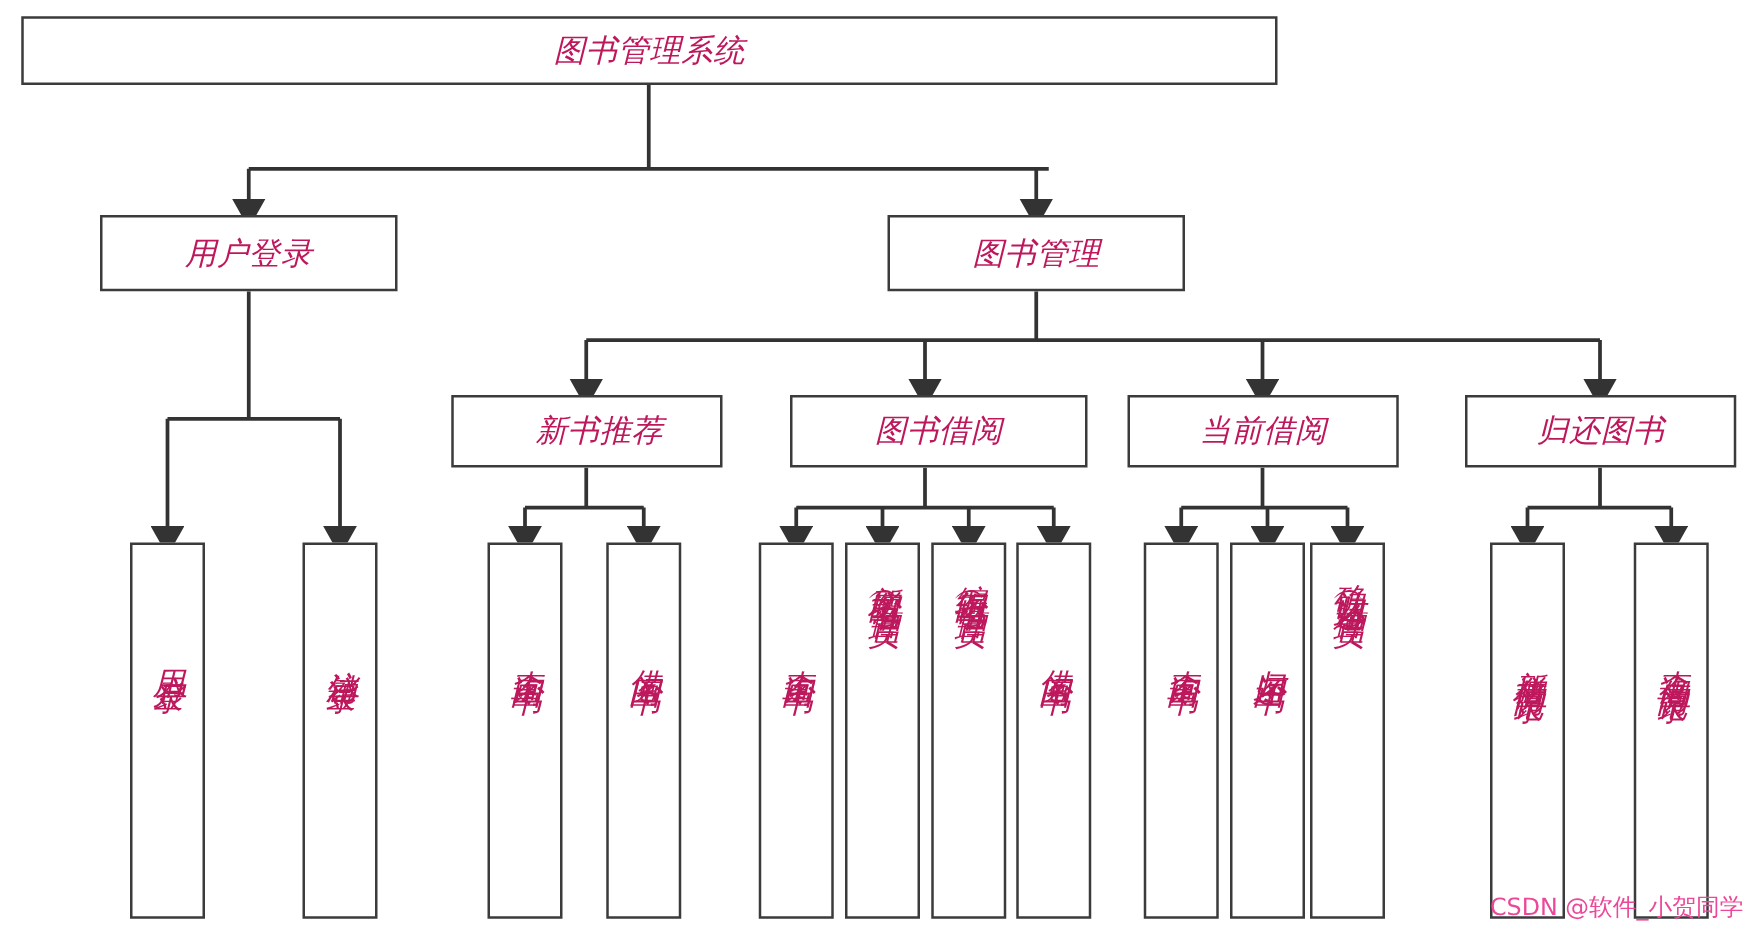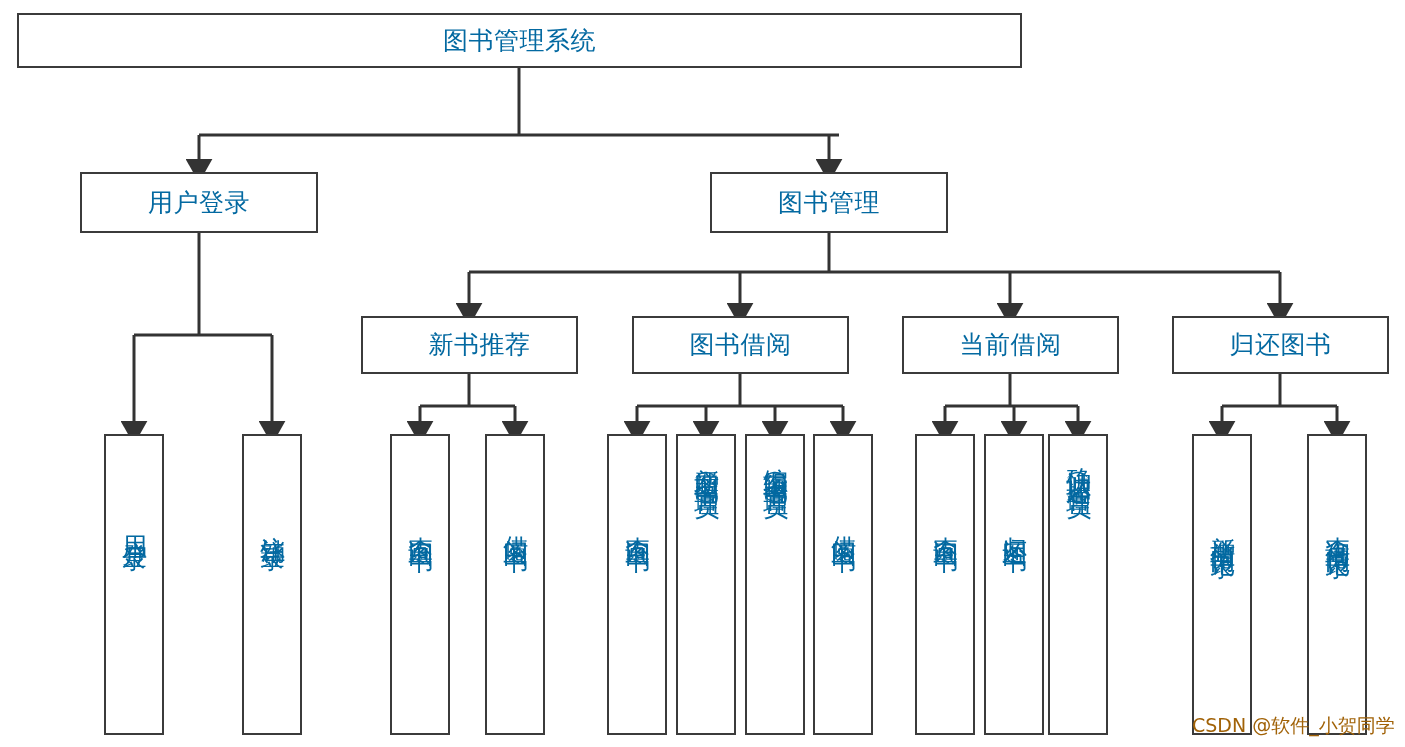--- a/index.html
+++ b/index.html
@@ -30,24 +30,25 @@
     position: absolute;
     box-sizing: border-box;
     background: #ffffff;
     border: 2.5px solid #3b3b3b;
     display: flex;
     align-items: center;
     justify-content: center;
     z-index: 2;
   }
   .node-label {
-    color: #0369a1;
+    color: #be185d;
     text-align: center;
     line-height: 1.18;
     white-space: nowrap;
+    font-style: italic;
   }
   
   .node.horiz .node-label {
     font-size: 25px;
     letter-spacing: 0.5px;
   }
   .node.root .node-label {
     font-size: 25px;
   }
   
@@ -64,21 +65,21 @@
     letter-spacing: 4px;
     white-space: nowrap;
   }
   .node.vert.mid .node-label { margin-top: 78px; }
   .node.vert.tall .node-label { margin-top: 10px; }
   .watermark {
     position: absolute;
     left: 1192px;
     top: 713px;
     font-size: 19px;
-    color: #a16207;
+    color: #ec4899;
     white-space: nowrap;
     z-index: 5;
   }
 </style>
 </head>
 <body>
 
 <div id="diagram-root">
 
   <svg id="edge-layer" viewBox="0 0 1405 747" width="1405" height="747" xmlns="http://www.w3.org/2000/svg">
@@ -140,21 +141,21 @@
   <div class="node horiz" style="left:80px; top:172px; width:238px; height:61px;">
     <span class="node-label">用户登录</span>
   </div>
   <div class="node horiz" style="left:710px; top:172px; width:238px; height:61px;">
     <span class="node-label">图书管理</span>
   </div>
 
   <div class="node horiz" style="left:361px; top:316px; width:217px; height:58px;padding-left:20px;">
     <span class="node-label">新书推荐</span>
   </div>
-  <div class="node horiz" style="left:632px; top:316px; width:217px; height:58px;">
+  <div class="node horiz" style="left:632px; top:316px; width:238px; height:58px;">
     <span class="node-label">图书借阅</span>
   </div>
   <div class="node horiz" style="left:902px; top:316px; width:217px; height:58px;align-items:center;">
     <span class="node-label">当前借阅</span>
   </div>
   <div class="node horiz" style="left:1172px; top:316px; width:217px; height:58px;">
     <span class="node-label">归还图书</span>
   </div>
 
   <div class="node vert mid" style="left:104px; top:434px; width:60px; height:301px;">

